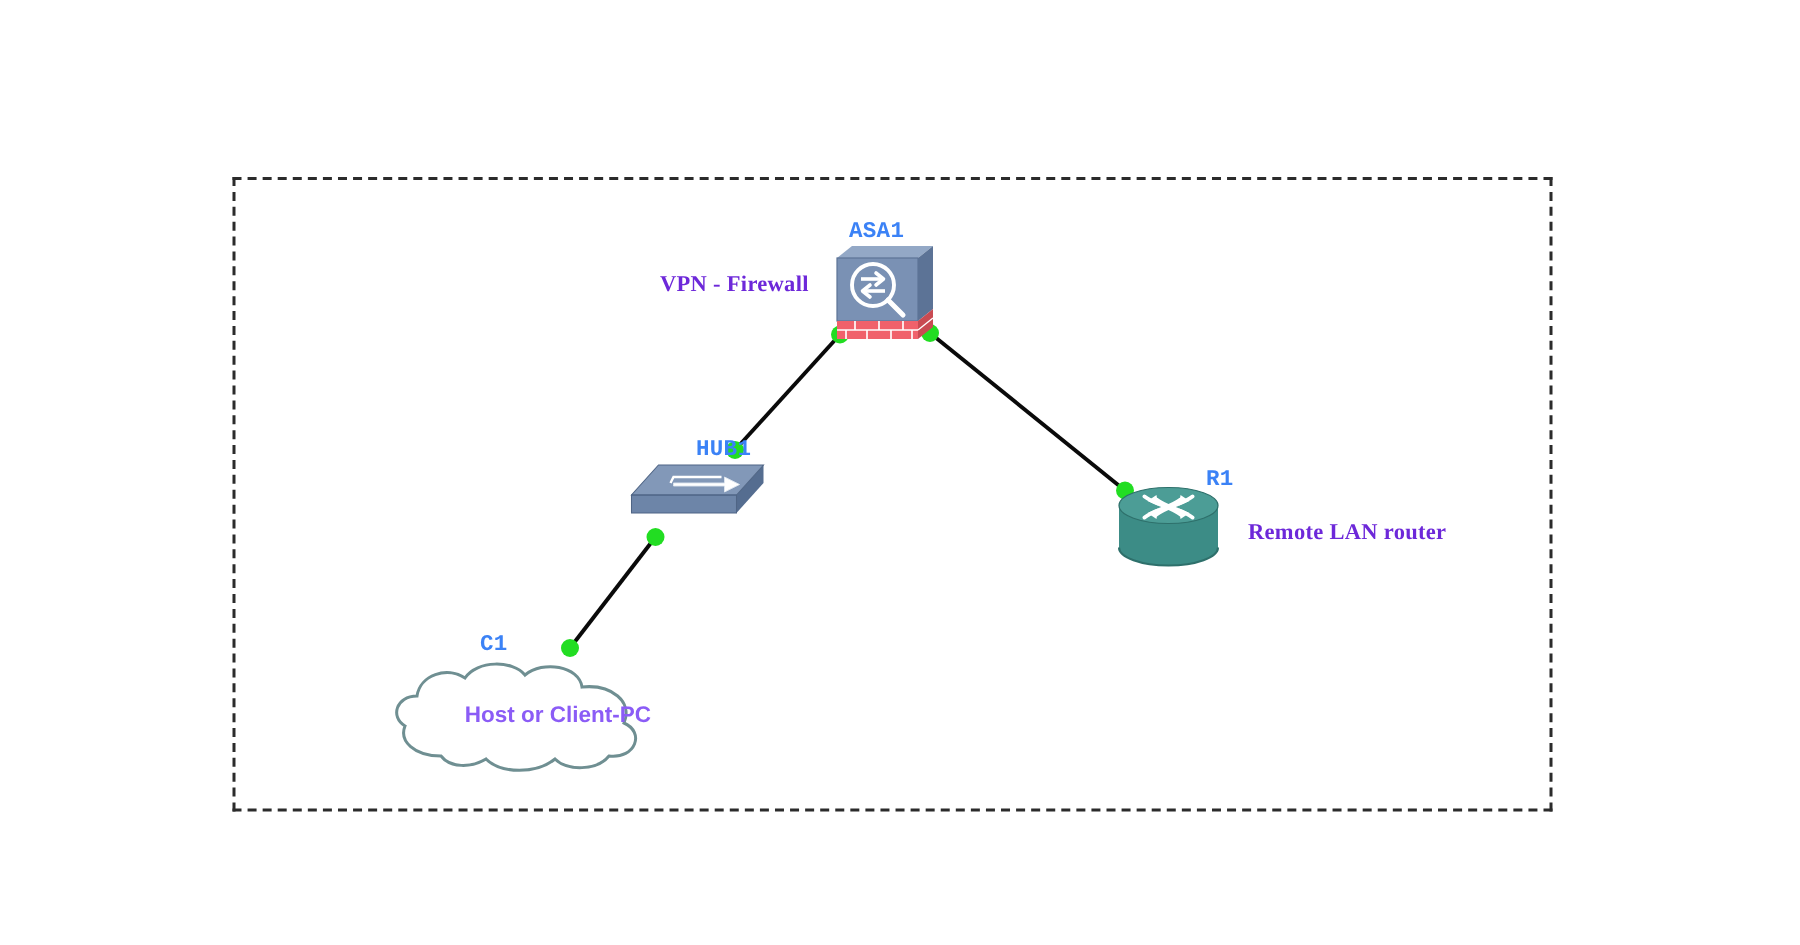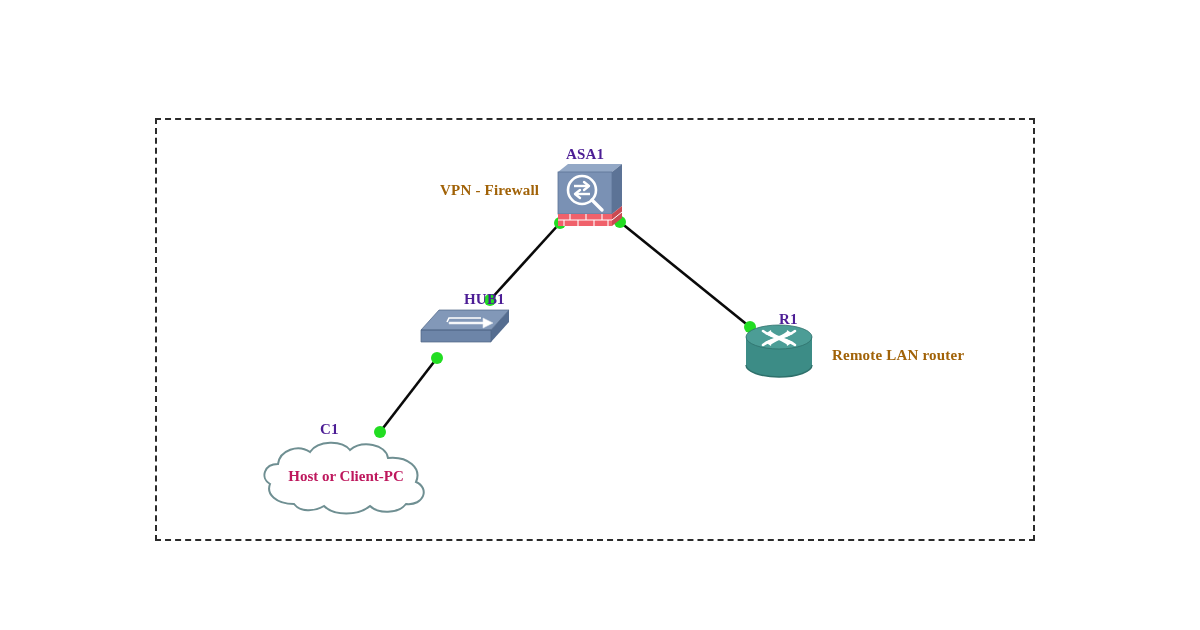--- a/index.html
+++ b/index.html
@@ -28,44 +28,44 @@
     height: 423px;
     border: 2px dashed #2b2b2b;
     box-sizing: border-box;
     background: transparent;
   }
   .node {
     position: absolute;
   }
   .node-label {
     position: absolute;
-    font-family: Liberation Serif, serif;
+    font-family: Liberation Mono, monospace;
     font-weight: bold;
     font-size: 15px;
-    color: #4c1d95;
+    color: #3b82f6;
     white-space: nowrap;
     letter-spacing: 0.2px;
   }
   .side-label {
     position: absolute;
     font-family: "Liberation Serif", "DejaVu Serif", serif;
     font-weight: bold;
     font-size: 15px;
-    color: #a16207;
+    color: #6d28d9;
     white-space: nowrap;
     letter-spacing: 0.2px;
   }
   .cloud-text {
     position: absolute;
-    font-family: Liberation Serif, serif;
+    font-family: Liberation Sans, sans-serif;
     font-weight: bold;
     font-size: 15px;
-    color: #be185d;
+    color: #8b5cf6;
     white-space: nowrap;
-    text-align: center;
+    text-align: right;
   }
   svg { display: block; overflow: visible; }
 </style>
 </head>
 <body>
 
 <div id="canvas">
 
   <div class="topology-frame"></div>
 
@@ -159,21 +159,21 @@
       </g>
       <g fill="#ffffff">
         <polygon points="44,5 50,9 43,12"></polygon>
         <polygon points="28,5 22,9 29,12"></polygon>
         <polygon points="44,21 50,17 43,14"></polygon>
         <polygon points="28,21 22,17 29,14"></polygon>
       </g>
       <ellipse cx="36" cy="12" rx="33" ry="12" fill="none" stroke="#2e706b" stroke-width="0.8"></ellipse>
     </svg>
   </div>
-  <div class="node-label" style="left:779px; top:311px;text-align:center;">R1</div>
+  <div class="node-label" style="left:804px; top:311px;text-align:center;">R1</div>
   <div class="side-label" style="left:832px; top:347px;">Remote LAN router</div>
 
   <div class="node" style="left:258px; top:438px;">
     <svg width="176" height="78" viewBox="0 0 176 78">
       <path d="M36,66
                C18,66 8,56 12,46
                C2,40 6,26 20,26
                C22,12 40,6 52,14
                C60,2 84,2 92,12
                C104,2 128,6 130,20

